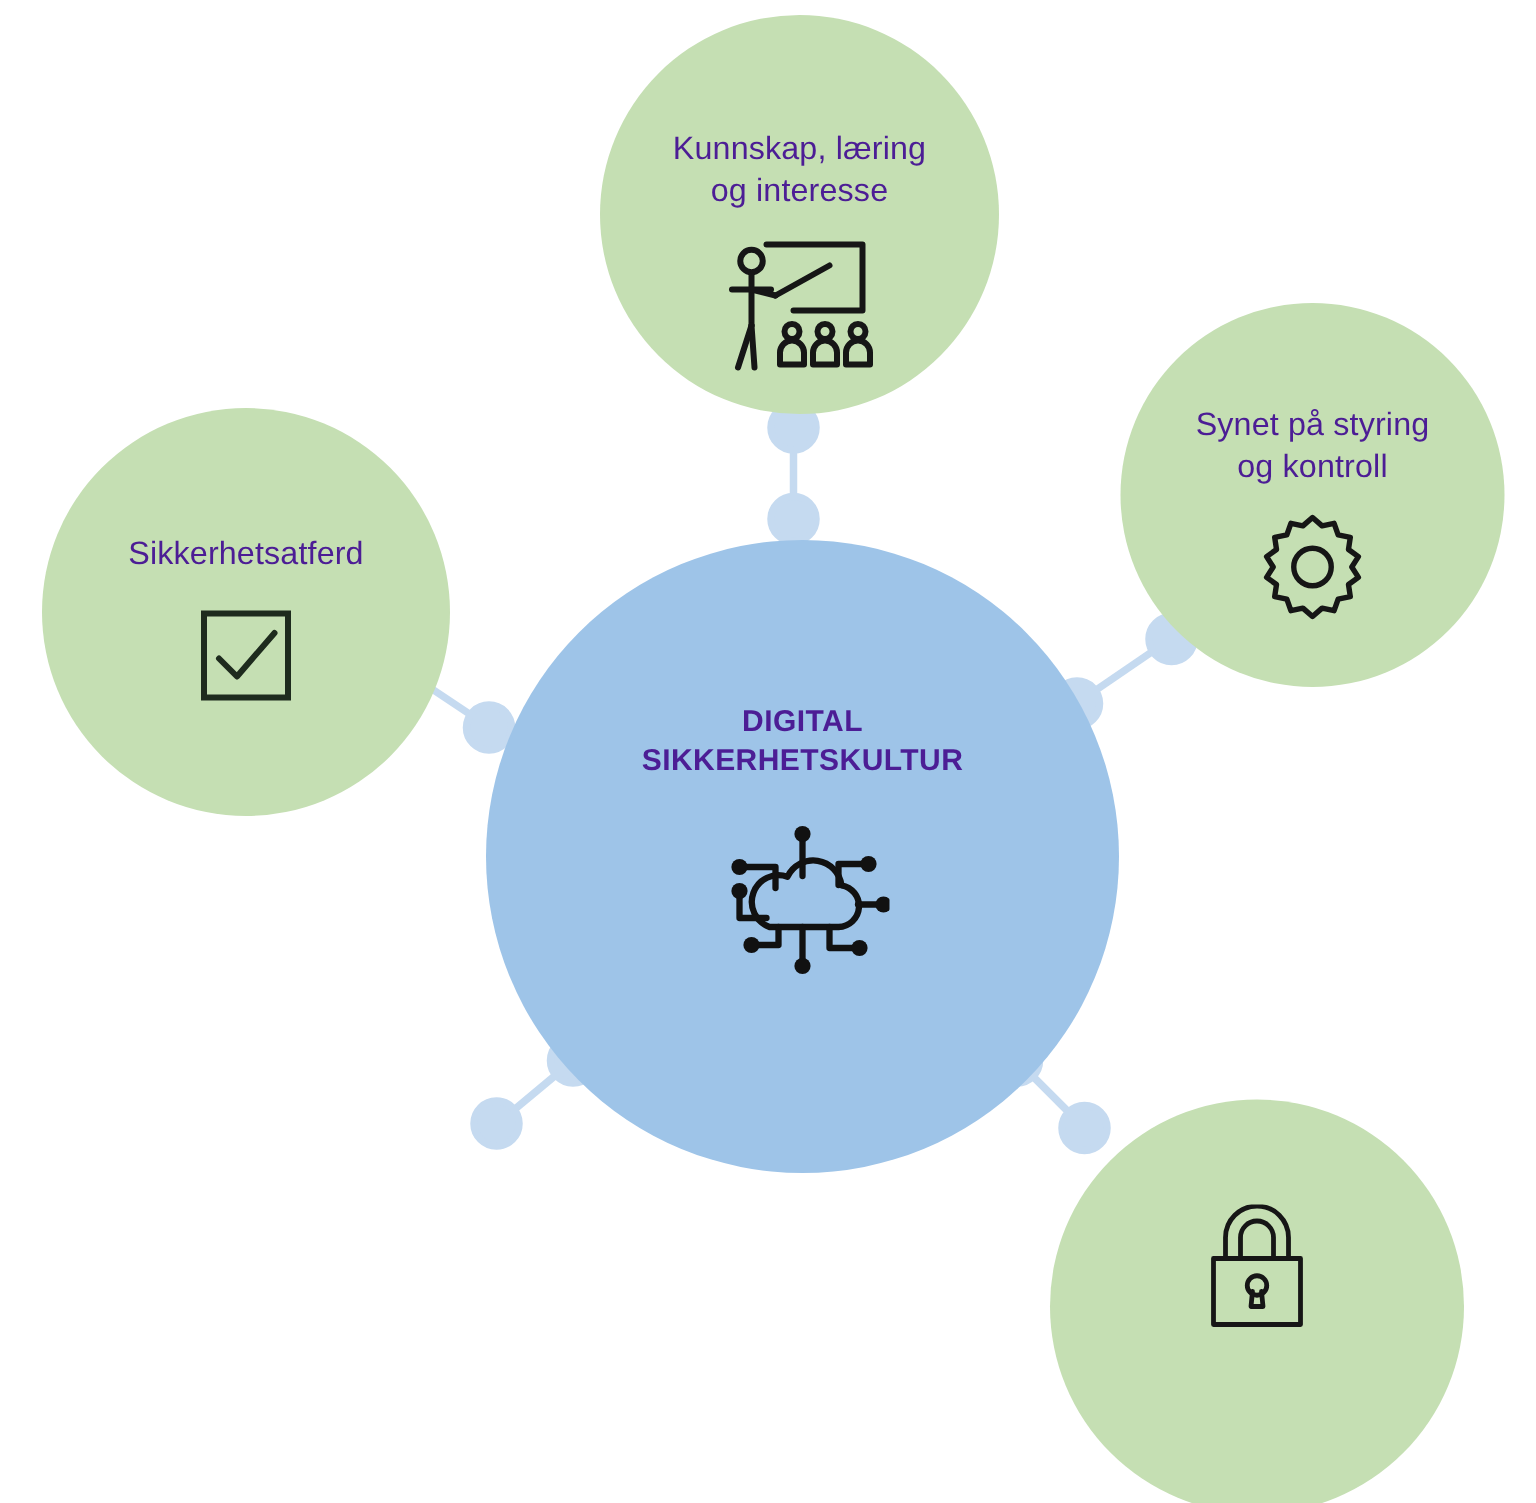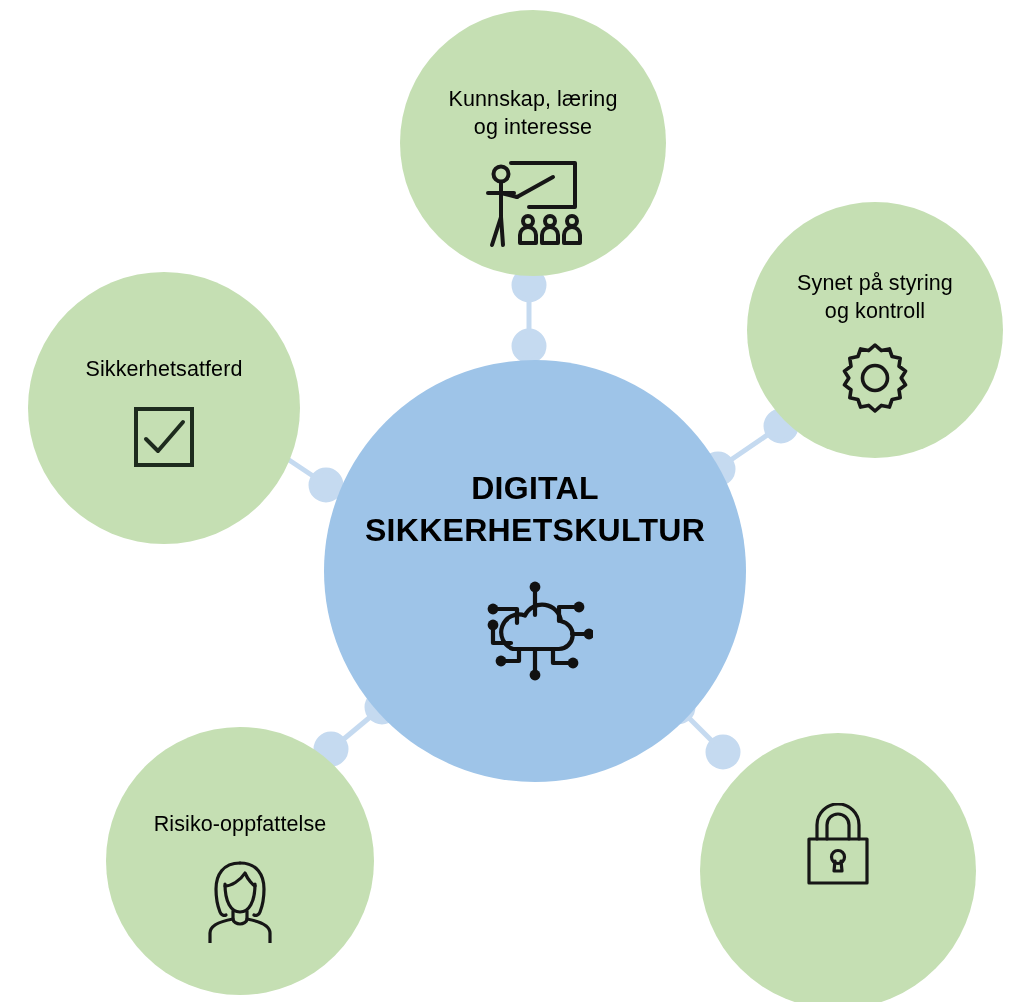--- a/index.html
+++ b/index.html
@@ -29,31 +29,31 @@
   .node {
     position: absolute;
     border-radius: 50%;
     display: flex;
     flex-direction: column;
     align-items: center;
     box-sizing: border-box;
   }
   .node-label {
     text-align: center;
-    color: #000000;
+    color: #4c1d95;
     line-height: 1.28;
     white-space: pre-line;
     letter-spacing: 0.1px;
   }
   .leaf .node-label {
     font-size: 21.5px;
     font-weight: 400;
   }
   .center .node-label {
-    font-size: 32px;
+    font-size: 20px;
     font-weight: 700;
     letter-spacing: 0.3px;
     line-height: 1.3;
   }
   .node-icon {
     display: block;
   }
   .node-icon svg { display: block; }
 </style>
 </head>
@@ -170,39 +170,20 @@
   <div class="node leaf" style="left:28px; top:272px; width:272px; height:272px; background:#c5dfb3; padding-top:84px;">
     <div class="node-label">Sikkerhetsatferd</div>
     <div class="node-icon" style="margin-top:22px;">
       <svg width="62" height="62" viewBox="0 0 62 62" fill="none" stroke="#1e2b1e" stroke-width="4" stroke-linecap="square" stroke-linejoin="miter">
         <rect x="3" y="3" width="56" height="56"></rect>
         <path d="M13 33 L25 45 L50 16" stroke-linecap="round" stroke-linejoin="round"></path>
       </svg>
     </div>
   </div>
 
-  <div class="node leaf" style="left:106px; top:727px; width:268px; height:268px; background:#c5dfb3; padding-top:84px;">
-    <div class="node-label">Risiko-oppfattelse</div>
-    <div class="node-icon" style="margin-top:20px;">
-      <svg width="84" height="84" viewBox="0 0 84 84" fill="none" stroke="#161616" stroke-width="3.2" stroke-linecap="round" stroke-linejoin="round">
-
-        <path d="M42 4 C25 4 18 16 18 30 C18 40 20 48 22 53 C23 56 26 57 28 56"></path>
-        <path d="M42 4 C59 4 66 16 66 30 C66 40 64 48 62 53 C61 56 58 57 56 56"></path>
-
-        <path d="M27 25 C27 43 33 53 42 53 C51 53 57 43 57 25"></path>
-
-        <path d="M27 27 C33 27 42 22 47 14 C50 21 55 26 57 27"></path>
-
-        <path d="M35 52 V60 C35 63 39 65 42 65 C45 65 49 63 49 60 V52"></path>
-
-        <path d="M12 84 V74 C12 66 24 62 35 60"></path>
-        <path d="M72 84 V74 C72 66 60 62 49 60"></path>
-      </svg>
-    </div>
-  </div>
 
   <div class="node leaf" style="left:700px; top:733px; width:276px; height:276px; background:#c5dfb3; padding-top:52px;">
     <div class="node-icon" style="margin-top:18px;">
       <svg width="72" height="84" viewBox="0 0 72 84" fill="none" stroke="#161616" stroke-width="3.2" stroke-linecap="round" stroke-linejoin="round">
 
         <path d="M15 36 V22 a21 21 0 0 1 42 0 V36"></path>
 
         <path d="M25 36 V22 a11 11 0 0 1 22 0 V36"></path>
 
         <rect x="7" y="36" width="58" height="44"></rect>

